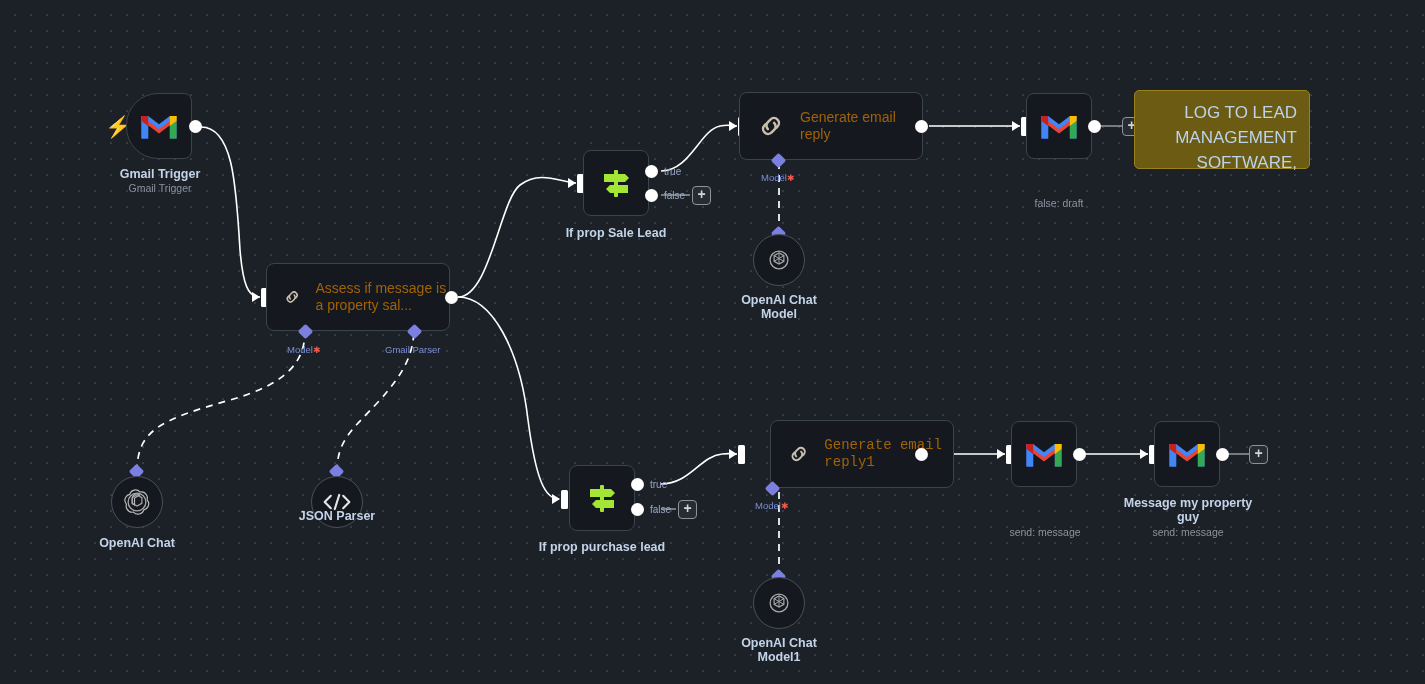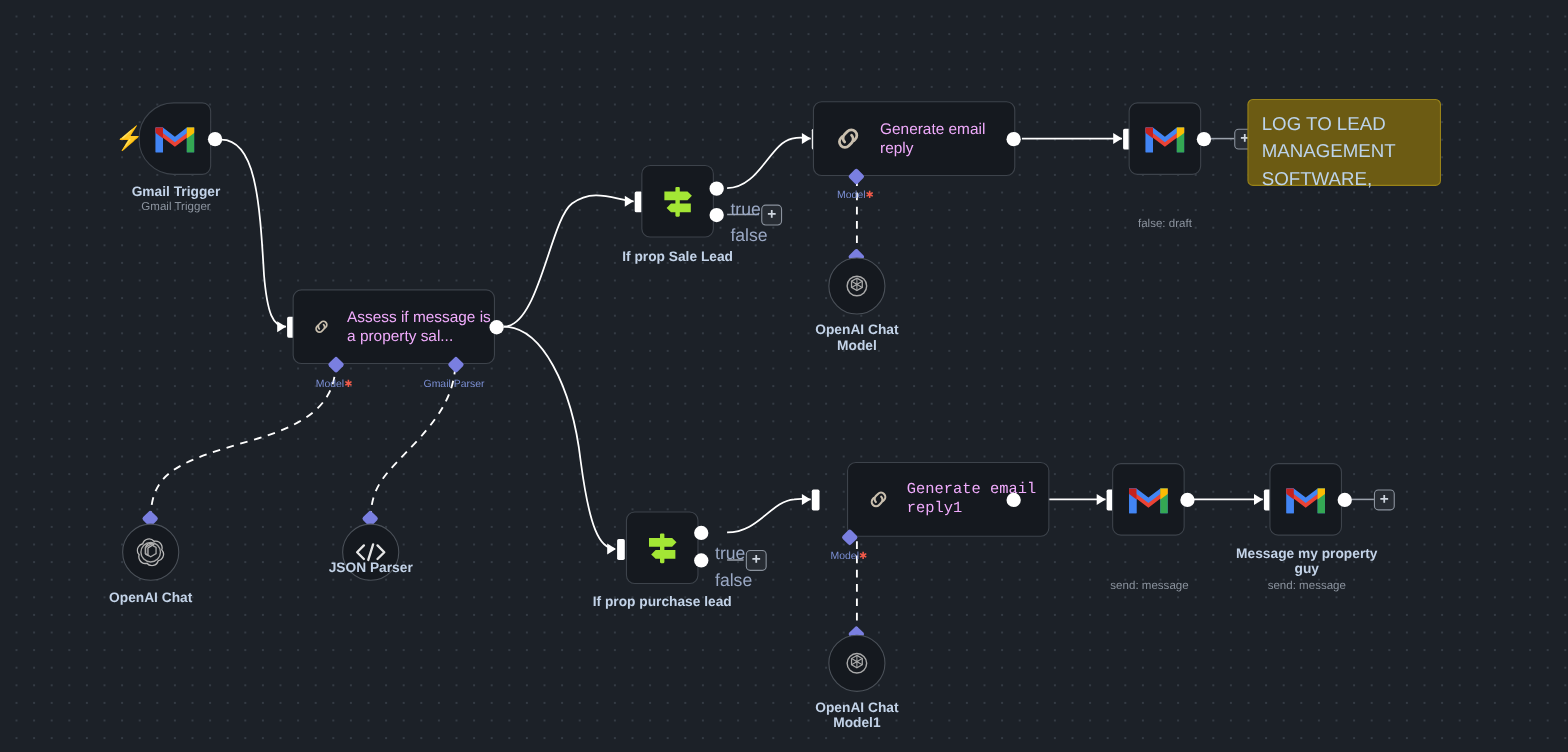--- a/index.html
+++ b/index.html
@@ -44,21 +44,21 @@
   }
   .node-sublabel {
     position: absolute;
     text-align: center;
     color: #8b939e;
     font-size: 10.5px;
     line-height: 13px;
   }
 
   .title-text {
-    color: #f0abfc;
+    color: #a16207;
     font-size: 14px;
     line-height: 17px;
   }
 
   
   .subnode {
     position: absolute;
     width: 52px; height: 52px;
     border-radius: 50%;
     border: 1px solid #4a5058;
@@ -108,22 +108,21 @@
   .port-label {
     position: absolute;
     color: #7b8fd4;
     font-size: 9.5px;
     white-space: nowrap;
   }
   .req-star { color: #f05a4a; font-size: 9px; }
   .bool-label {
     position: absolute;
     color: #9aa8c4;
-    font-size: 16px;
-    margin-top: 16px;
+    font-size: 10px;
   }
   .sticky {
     position: absolute;
     background: #6c5b13;
     border: 1px solid #998318;
     border-radius: 5px;
     padding: 9px 12px;
     color: #bcd3ea;
     font-size: 17px;
     line-height: 25px;
@@ -269,21 +268,21 @@
       <path d="M37,6 L45,6 L45,33 L37,33 Z" fill="#34a853"></path>
       <path d="M3,6 L24,22 L45,6 L45,11 L24,27 L3,11 Z" fill="#ea4335"></path>
       <path d="M37,6 L45,6 L45,12 L37,18 Z" fill="#fbbc04"></path>
       <path d="M3,6 L11,6 L11,18 L3,12 Z" fill="#c5221f"></path>
     </svg>
   </div>
   <div class="dot" style="left:1088px; top:120px;"></div>
   <div class="plusbtn" style="left:1122px; top:117px;">+</div>
   <div class="node-sublabel" style="left:989px; top:197px; width:140px;">false: draft</div>
 
-  <div class="sticky" style="left:1134px; top:90px; width:176px; height:79px;">LOG TO LEAD MANAGEMENT SOFTWARE,</div>
+  <div class="sticky" style="left:1134px; top:90px; width:176px; height:79px;text-align:right;">LOG TO LEAD MANAGEMENT SOFTWARE,</div>
 
   <div class="arrowin" style="left:552px; top:494px;"></div>
   <div class="inport" style="left:561px; top:490px;"></div>
   <div class="node node-if" style="left:569px; top:465px;">
     <svg width="36" height="36" viewBox="0 0 36 36">
       <rect x="16" y="5" width="4" height="27" rx="1" fill="#a3e635"></rect>
       <path d="M6 9 L27 9 L31 13 L27 17 L6 17 Z" fill="#a3e635"></path>
       <path d="M30 20 L12 20 L8 24 L12 28 L30 28 Z" fill="#a3e635"></path>
     </svg>
   </div>

